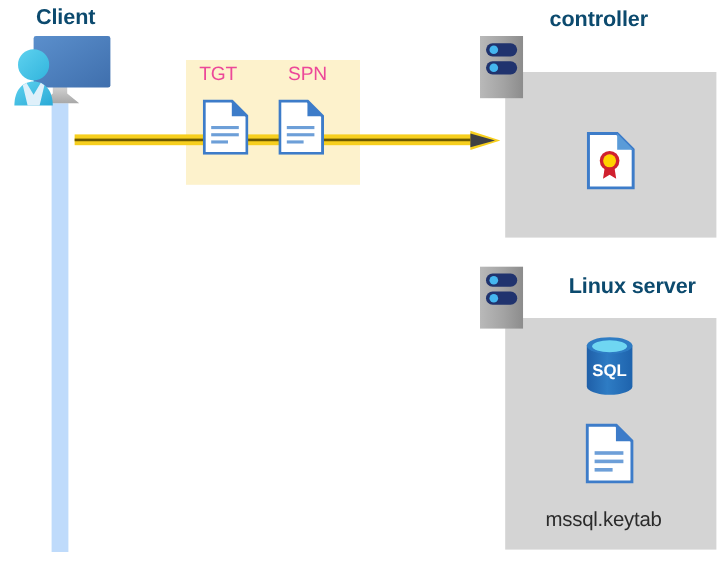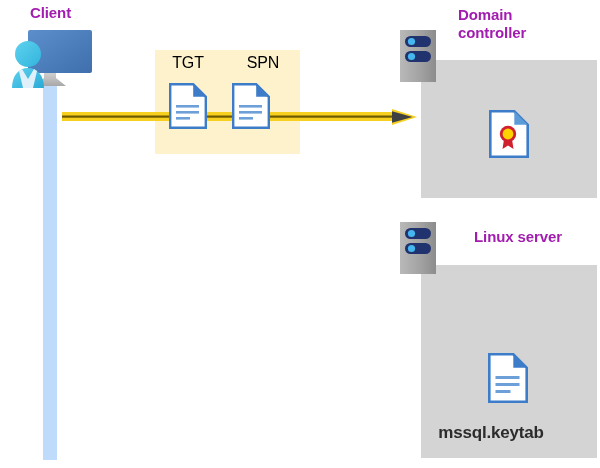--- a/index.html
+++ b/index.html
@@ -15,34 +15,34 @@
     font-family: "Liberation Sans", sans-serif;
     overflow: hidden;
   }
 
   
   .abs { position: absolute; }
 
   
   .title-label {
     font-weight: bold;
-    font-size: 15px;
-    color: #a21caf;
+    font-size: 18px;
+    color: #0c4a6e;
     line-height: 1.18;
     letter-spacing: -0.1px;
   }
   .caption-label {
     font-size: 17px;
     color: #2b2b2b;
     letter-spacing: -0.2px;
   }
   .doc-label {
     font-size: 16px;
-    color: #000000;
-    text-align: center;
+    color: #ec4899;
+    text-align: left;
     letter-spacing: -0.1px;
   }
 
   
   #client-lifeline {
     left: 43px;
     top: 86px;
     width: 14px;
     height: 374px;
     background: #bfdbfb;
@@ -187,21 +187,20 @@
       </defs>
       <rect x="0" y="0" width="36" height="52" fill="url(#rackGrad1)"></rect>
       <rect x="5" y="6" width="26" height="11" rx="5.5" fill="#20336e"></rect>
       <circle cx="11.5" cy="11.5" r="3.6" fill="#45b6ef"></circle>
       <rect x="5" y="21" width="26" height="11" rx="5.5" fill="#20336e"></rect>
       <circle cx="11.5" cy="26.5" r="3.6" fill="#45b6ef"></circle>
     </svg>
   </div>
 
   <div class="abs title-label" style="left:458px; top:6px; width:140px;">
-    <div>Domain</div>
     <div>controller</div>
   </div>
 
   <div class="abs cert-icon" style="left:489px; top:110px;">
     <svg viewBox="0 0 40 48" width="40" height="48" xmlns="http://www.w3.org/2000/svg">
       <path d="M1.3 1.3 h24 l13.4 13.4 v32 h-37.4 z" fill="#ffffff" stroke="#3d7cc9" stroke-width="2.6"></path>
       <path d="M25.3 1.3 l13.4 13.4 h-13.4 z" fill="#5a9bd8"></path>
 
       <path d="M15.5 26 l-2 13 l5.5 -3.4 l5.5 3.4 l-2 -13 z" fill="#d0202e"></path>
 
@@ -224,26 +223,45 @@
       <rect x="0" y="0" width="36" height="52" fill="url(#rackGrad2)"></rect>
       <rect x="5" y="6" width="26" height="11" rx="5.5" fill="#20336e"></rect>
       <circle cx="11.5" cy="11.5" r="3.6" fill="#45b6ef"></circle>
       <rect x="5" y="21" width="26" height="11" rx="5.5" fill="#20336e"></rect>
       <circle cx="11.5" cy="26.5" r="3.6" fill="#45b6ef"></circle>
     </svg>
   </div>
 
   <div class="abs title-label" style="left:474px; top:228px;">Linux server</div>
 
+  <div class="abs sql-icon" style="left:485px; top:279px;">
+    <svg viewBox="0 0 46 52" width="46" height="52" xmlns="http://www.w3.org/2000/svg">
+      <defs>
+        <linearGradient id="sqlBody" x1="0" y1="0" x2="1" y2="0">
+          <stop offset="0%" stop-color="#1f5fa8"></stop>
+          <stop offset="45%" stop-color="#2e7cc4"></stop>
+          <stop offset="100%" stop-color="#1e63ad"></stop>
+        </linearGradient>
+      </defs>
+
+      <path d="M4 9 h38 v34 a19 7 0 0 1 -38 0 z" fill="url(#sqlBody)"></path>
+
+      <ellipse cx="23" cy="9" rx="19" ry="7" fill="#2e7cc4"></ellipse>
+
+      <ellipse cx="23" cy="9.5" rx="14.5" ry="5" fill="#6fd6f2"></ellipse>
+
+      <text x="23" y="34" font-family="Liberation Sans, sans-serif" font-size="14" font-weight="bold" fill="#ffffff" text-anchor="middle">SQL</text>
+    </svg>
+  </div>
 
   <div class="abs doc-icon" style="left:488px; top:353px; width:40px; height:50px;">
     <svg viewBox="0 0 40 50" width="40" height="50" xmlns="http://www.w3.org/2000/svg">
       <path d="M1.3 1.3 h24 l13.4 13.4 v34 h-37.4 z" fill="#ffffff" stroke="#3d7cc9" stroke-width="2.6"></path>
       <path d="M25.3 1.3 l13.4 13.4 h-13.4 z" fill="#3d7cc9"></path>
       <rect x="7.5" y="23" width="24" height="3" fill="#6d9fd8"></rect>
       <rect x="7.5" y="30" width="24" height="3" fill="#6d9fd8"></rect>
       <rect x="7.5" y="37" width="15" height="3" fill="#6d9fd8"></rect>
     </svg>
   </div>
 
-  <div class="abs caption-label" style="left:419px; top:423px; width:144px; text-align:center;font-weight:bold;">mssql.keytab</div>
+  <div class="abs caption-label" style="left:431px; top:423px; width:144px; text-align:center;">mssql.keytab</div>
 
 </div>
 
 </body></html>

